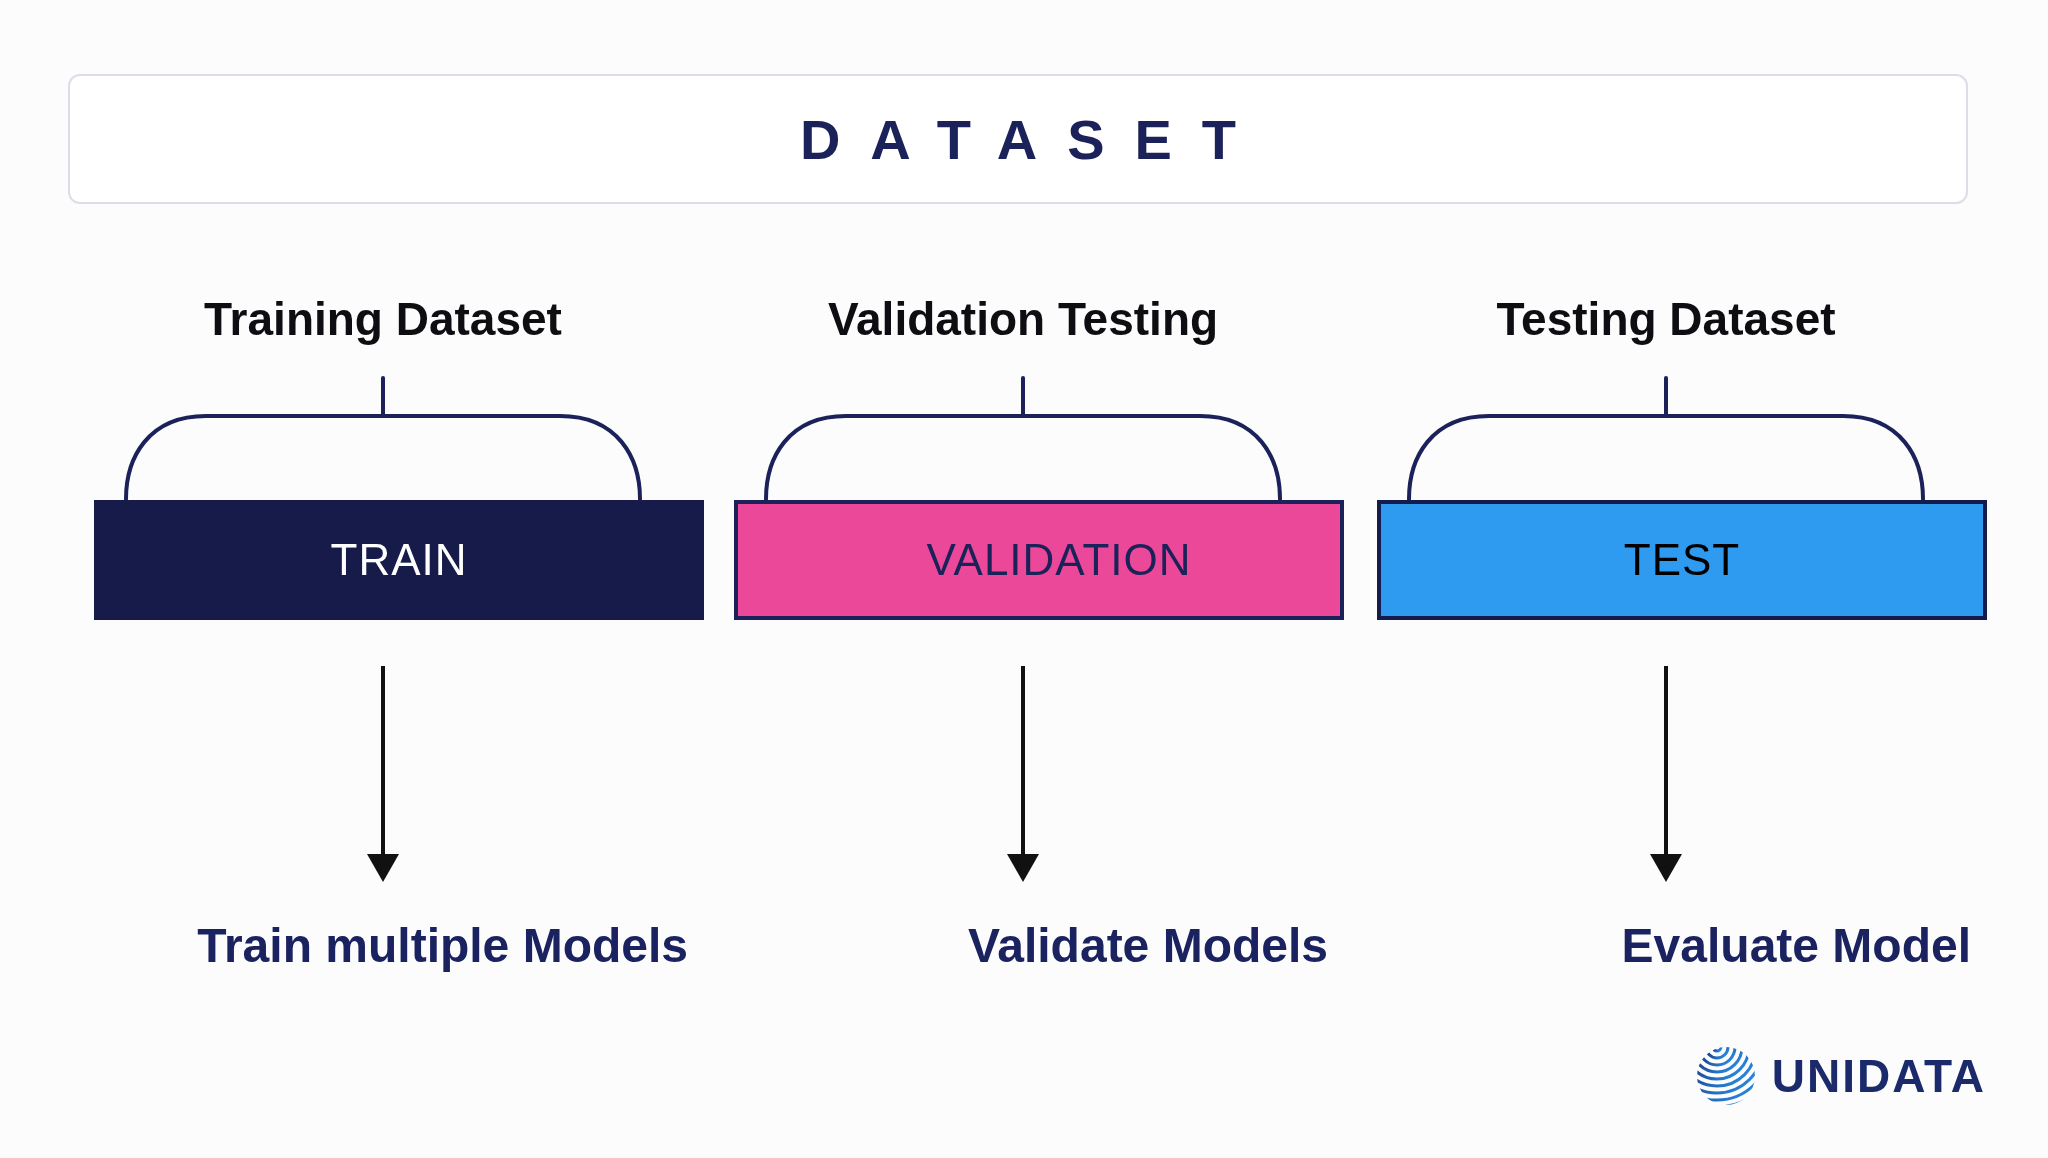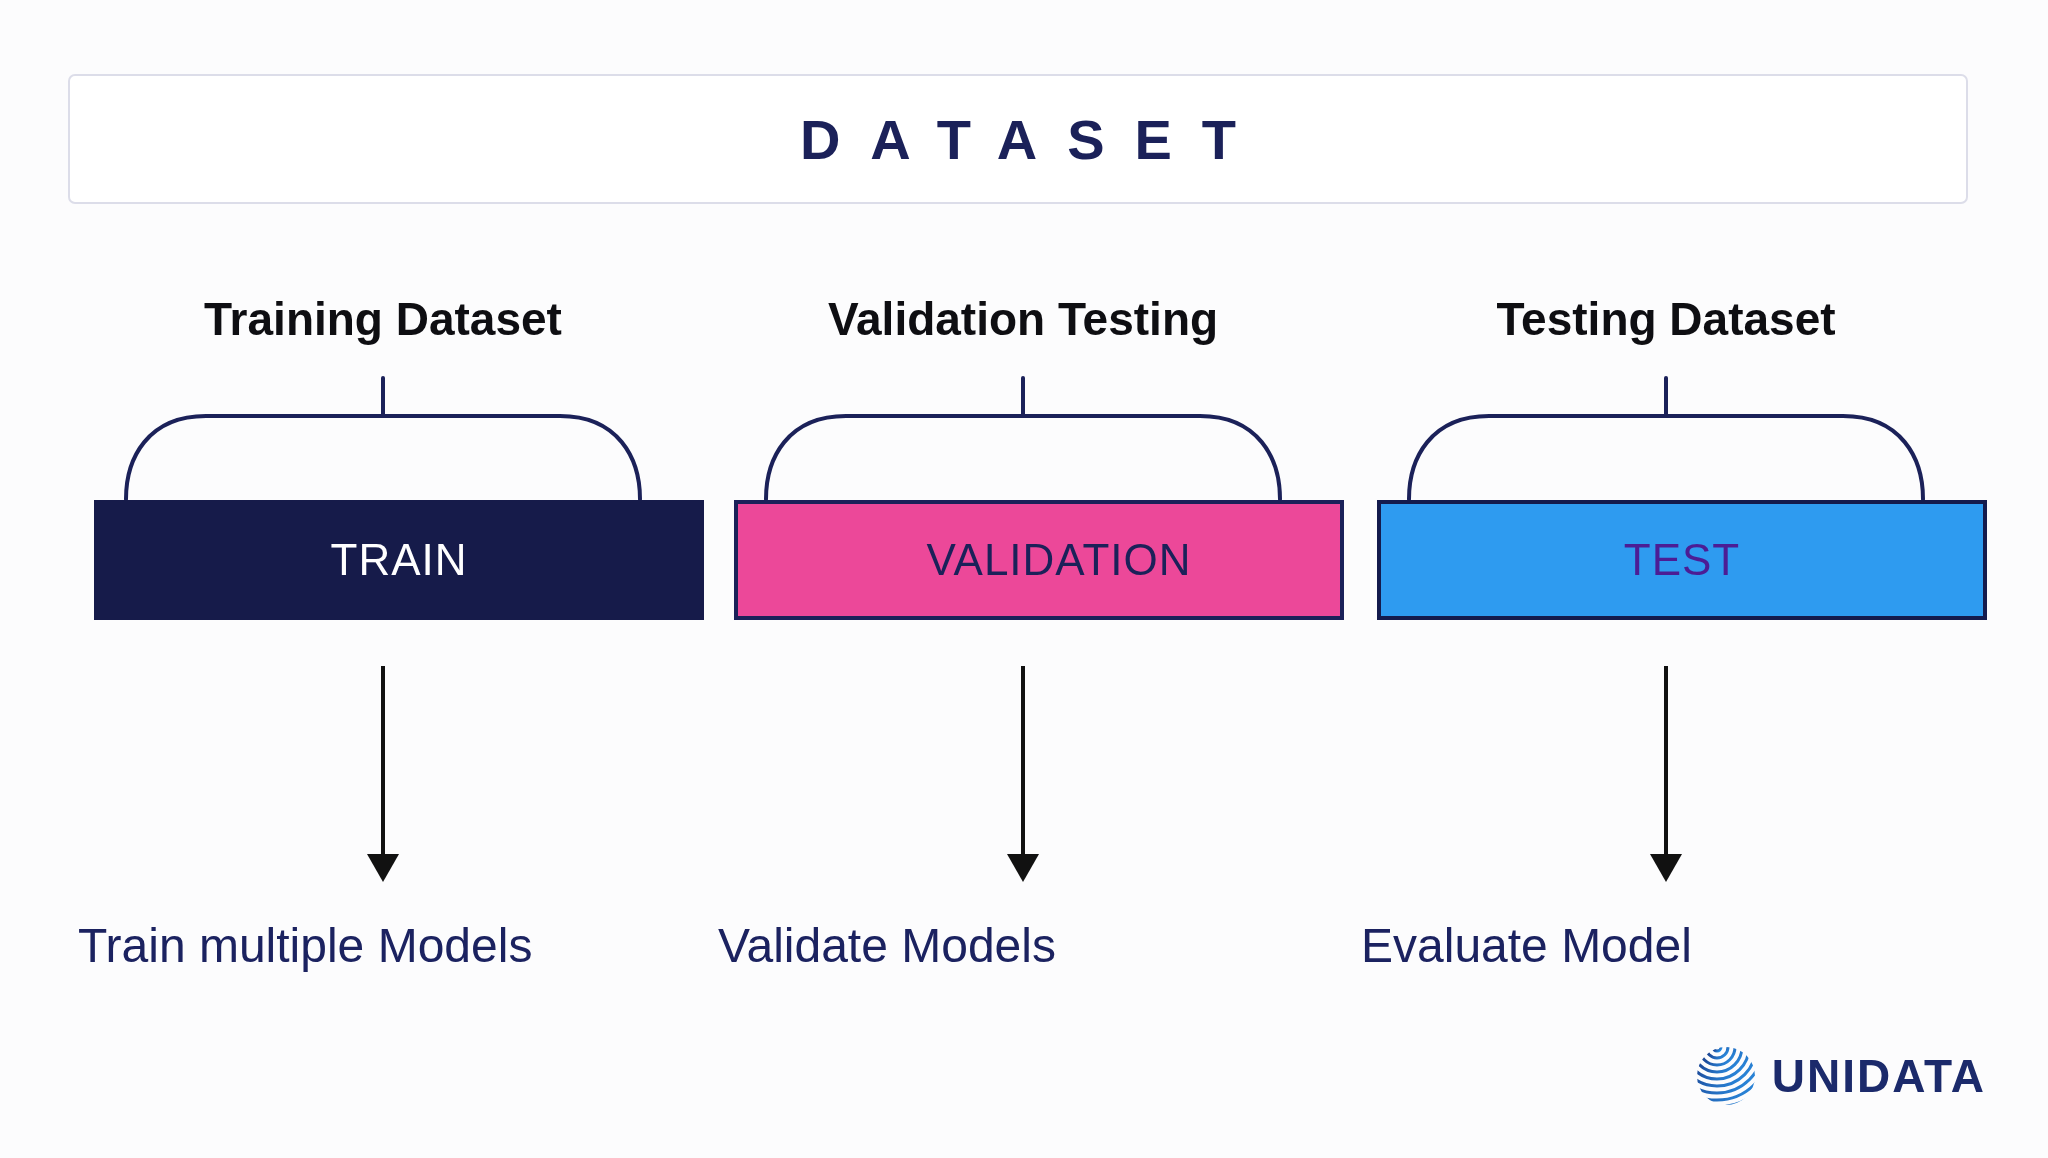--- a/index.html
+++ b/index.html
@@ -21,21 +21,21 @@
     width:2048px;height:1158px;
     background:var(--page-bg);
     overflow:hidden;
   }
   
   .dataset-frame{
     position:absolute;
     left:68px;top:74px;width:1900px;height:130px;
     background:#ffffff;
     border:2px solid var(--frame-border);
-    border-radius:7px;
+    border-radius:12px;
     box-sizing:border-box;
     display:flex;align-items:center;justify-content:center;
   }
   .dataset-title{
     color:var(--navy);
     font-size:56px;
     font-weight:700;
     letter-spacing:30px;
     padding-left:30px; 
     white-space:nowrap;
@@ -73,23 +73,23 @@
     width:4px;height:188px;background:var(--arrow-black);
   }
   .arrow-head{
     width:0;height:0;
     border-left:16px solid transparent;
     border-right:16px solid transparent;
     border-top:28px solid var(--arrow-black);
   }
   .col-result{
     position:absolute;top:918px;left:0;width:100%;
-    text-align:left;
+    text-align:right;
     color:var(--result-navy);
-    font-size:48px;font-weight:400;
+    font-size:48px;font-weight:700;
     white-space:nowrap;
   }
   
   .logo{
     position:absolute;right:62px;bottom:52px;
     display:flex;align-items:center;gap:16px;
   }
   .logo-globe{width:60px;height:60px;display:block;}
   .logo-text{
     color:var(--logo-navy);
@@ -133,21 +133,21 @@
     </div>
     <div class="col-result">Validate Models</div>
   </div>
 
   <div class="column col-2">
     <div class="col-label">Testing Dataset</div>
     <svg class="brace-svg" viewBox="0 0 610 128" aria-hidden="true">
       <line x1="305" y1="6" x2="305" y2="44" stroke="#1b2159" stroke-width="4" stroke-linecap="round"></line>
       <path d="M 48,127 C 48,86 70,44 128,44 L 482,44 C 540,44 562,86 562,127" fill="none" stroke="#1b2159" stroke-width="4" stroke-linecap="round"></path>
     </svg>
-    <div class="split-box" style="background: rgb(46, 155, 240); color: #4c1d95; border-color: rgb(20, 27, 77);">TEST</div>
+    <div class="split-box" style="background: rgb(46, 155, 240); color: #000000; border-color: rgb(20, 27, 77);">TEST</div>
     <div class="arrow">
       <div class="arrow-line"></div>
       <div class="arrow-head"></div>
     </div>
     <div class="col-result">Evaluate Model</div>
   </div>
 
   <div class="logo">
     <svg class="logo-globe" viewBox="0 0 60 60" aria-hidden="true">
       <defs>

